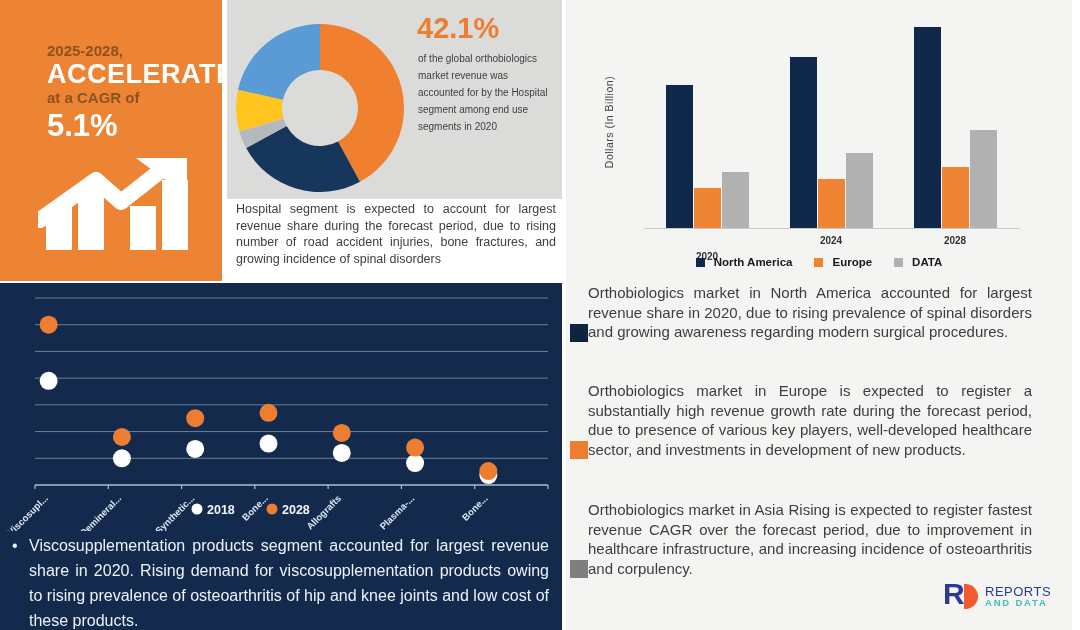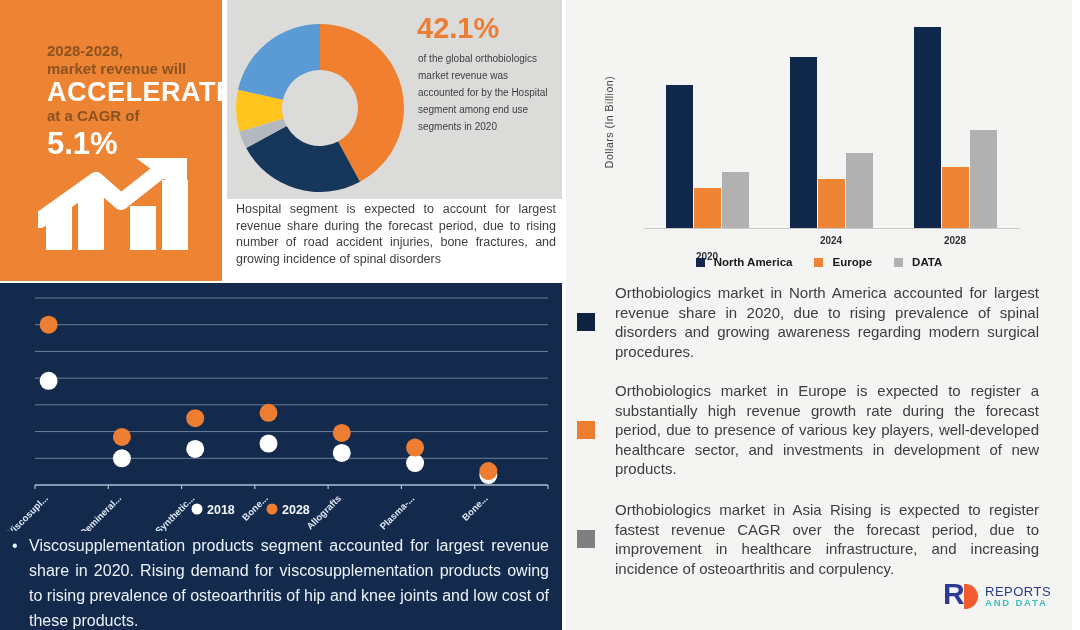--- a/index.html
+++ b/index.html
@@ -33,39 +33,38 @@
   .ylabel { position:absolute; left:36px; top:68px; width:14px; height:110px; }
   .ylabel span { position:absolute; left:-48px; top:48px; width:110px; text-align:center;
                  transform:rotate(-90deg); font-size:10.5px; color:#404040; letter-spacing:0.5px; }
   .bar-axis { position:absolute; left:78px; top:228px; width:376px; height:1px; background:#C9C9C7; }
   .bar { position:absolute; }
   .bar-tick { position:absolute; top:235px; width:84px; text-align:center; font-size:10px; font-weight:bold; color:#333333; }
   .bar-legend { position:absolute; left:0; top:256px; width:100%; display:flex; justify-content:center; gap:22px; }
   .bar-legend .item { display:flex; align-items:center; gap:9px; font-size:11.5px; font-weight:bold; color:#1A1A1A; }
   .bar-legend .swatch { width:9px; height:9px; display:inline-block; }
 
-  .insight { position:absolute; left:11px; width:462px; display:flex; align-items:center; gap:20px; }
+  .insight { position:absolute; left:4px; width:462px; display:flex; align-items:flex-end; }
   .insight .sq { width:18px; height:18px; flex:0 0 18px; }
   .insight .txt { font-size:15px; line-height:19.5px; color:#3D3D3D; text-align:justify; }
 
   .logo { position:absolute; left:377px; top:583px; display:flex; align-items:center; }
   .logo .mark { position:relative; width:38px; height:28px; }
   .logo .mark .r { position:absolute; left:0; top:-6px; font-size:30px; font-weight:bold; color:#2C3A94; font-family:"Liberation Sans", sans-serif; }
   .logo .mark .d { position:absolute; left:21px; top:1px; width:14px; height:25px; background:#F15B2D; border-radius:0 14px 14px 0; }
   .logo .words { margin-left:4px; line-height:11px; }
   .logo .words .l1 { font-size:13px; font-weight:normal; color:#273B8E; letter-spacing:0.5px; }
   .logo .words .l2 { font-size:9.5px; font-weight:bold; color:#3FC0BC; letter-spacing:1.8px; }
 </style>
 </head>
 <body>
 
 <div class="accel-box">
   <div class="accel-inner">
-    <div class="accel-muted">2028-2028,</div>
-    <div class="accel-muted">market revenue will</div>
+    <div class="accel-muted">2025-2028,</div>
     <div class="accel-big">ACCELERATE</div>
     <div class="accel-muted">at a CAGR of</div>
     <div class="accel-pct">5.1%</div>
   </div>
   <svg class="accel-icon" width="155" height="92" viewBox="0 0 155 92">
     <rect x="8" y="48" width="26" height="44" fill="#ffffff"></rect>
     <rect x="40" y="30" width="26" height="62" fill="#ffffff"></rect>
     <rect x="92" y="48" width="26" height="44" fill="#ffffff"></rect>
     <rect x="124" y="22" width="26" height="70" fill="#ffffff"></rect>
     <polyline points="2,62 58,22 83,44 126,10" fill="none" stroke="#ffffff" stroke-width="16" stroke-linecap="round" stroke-linejoin="round"></polyline>

